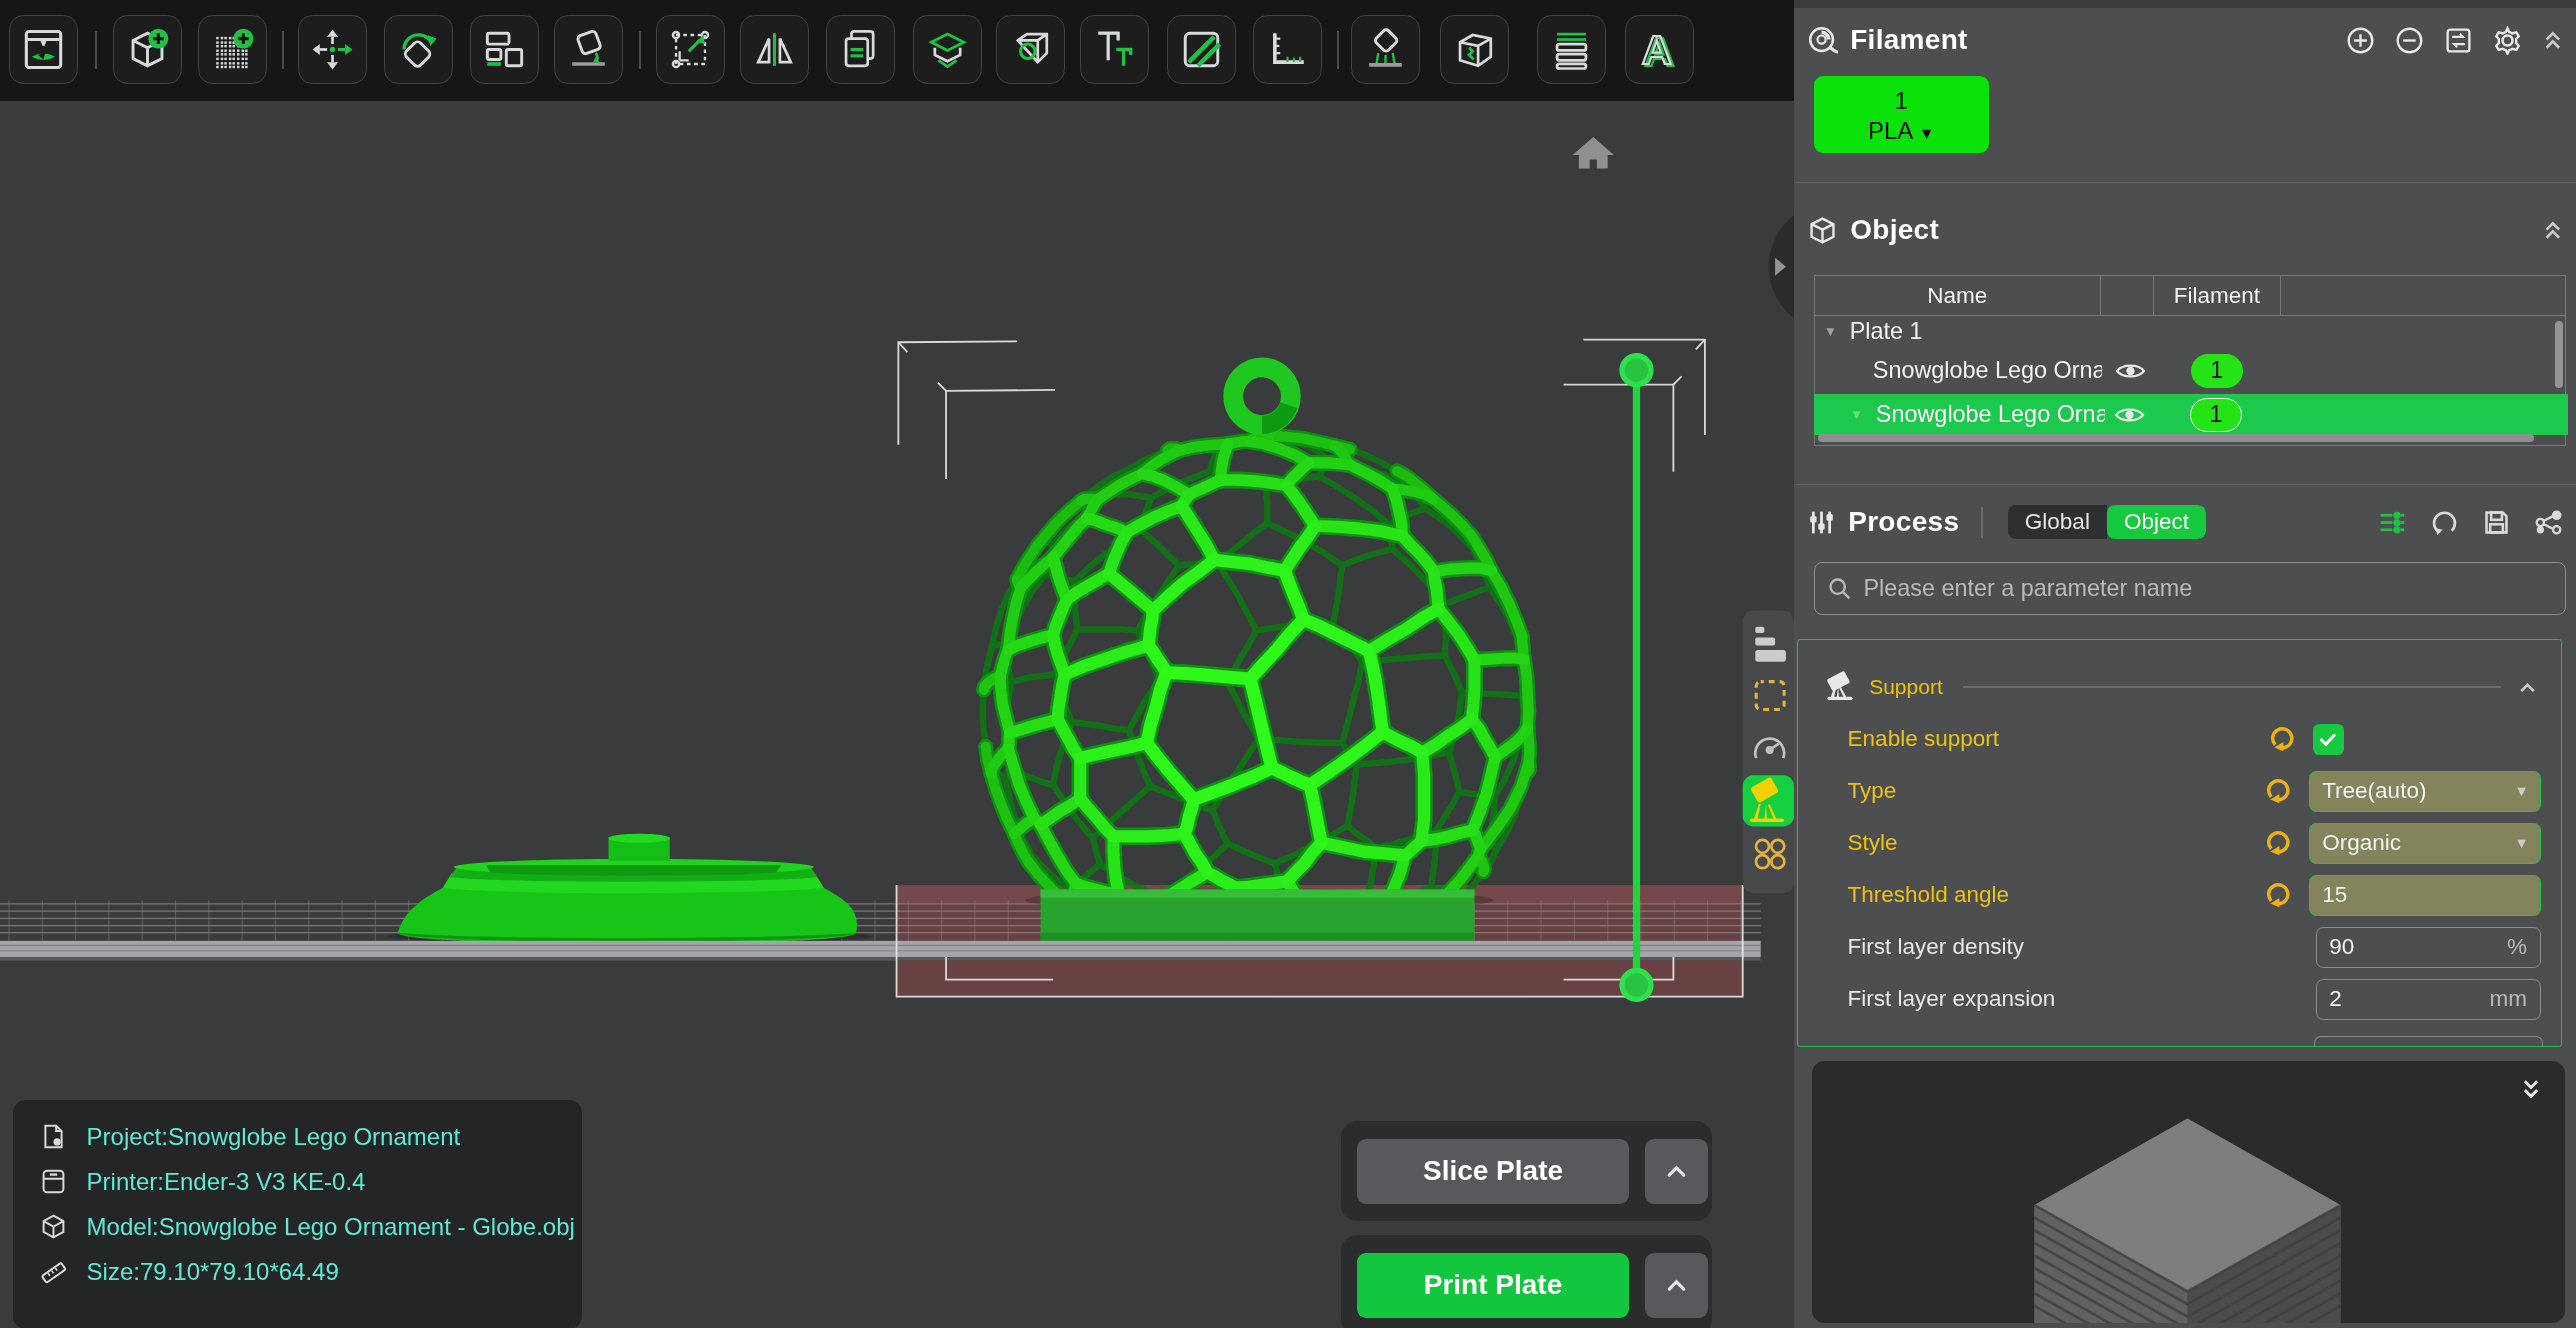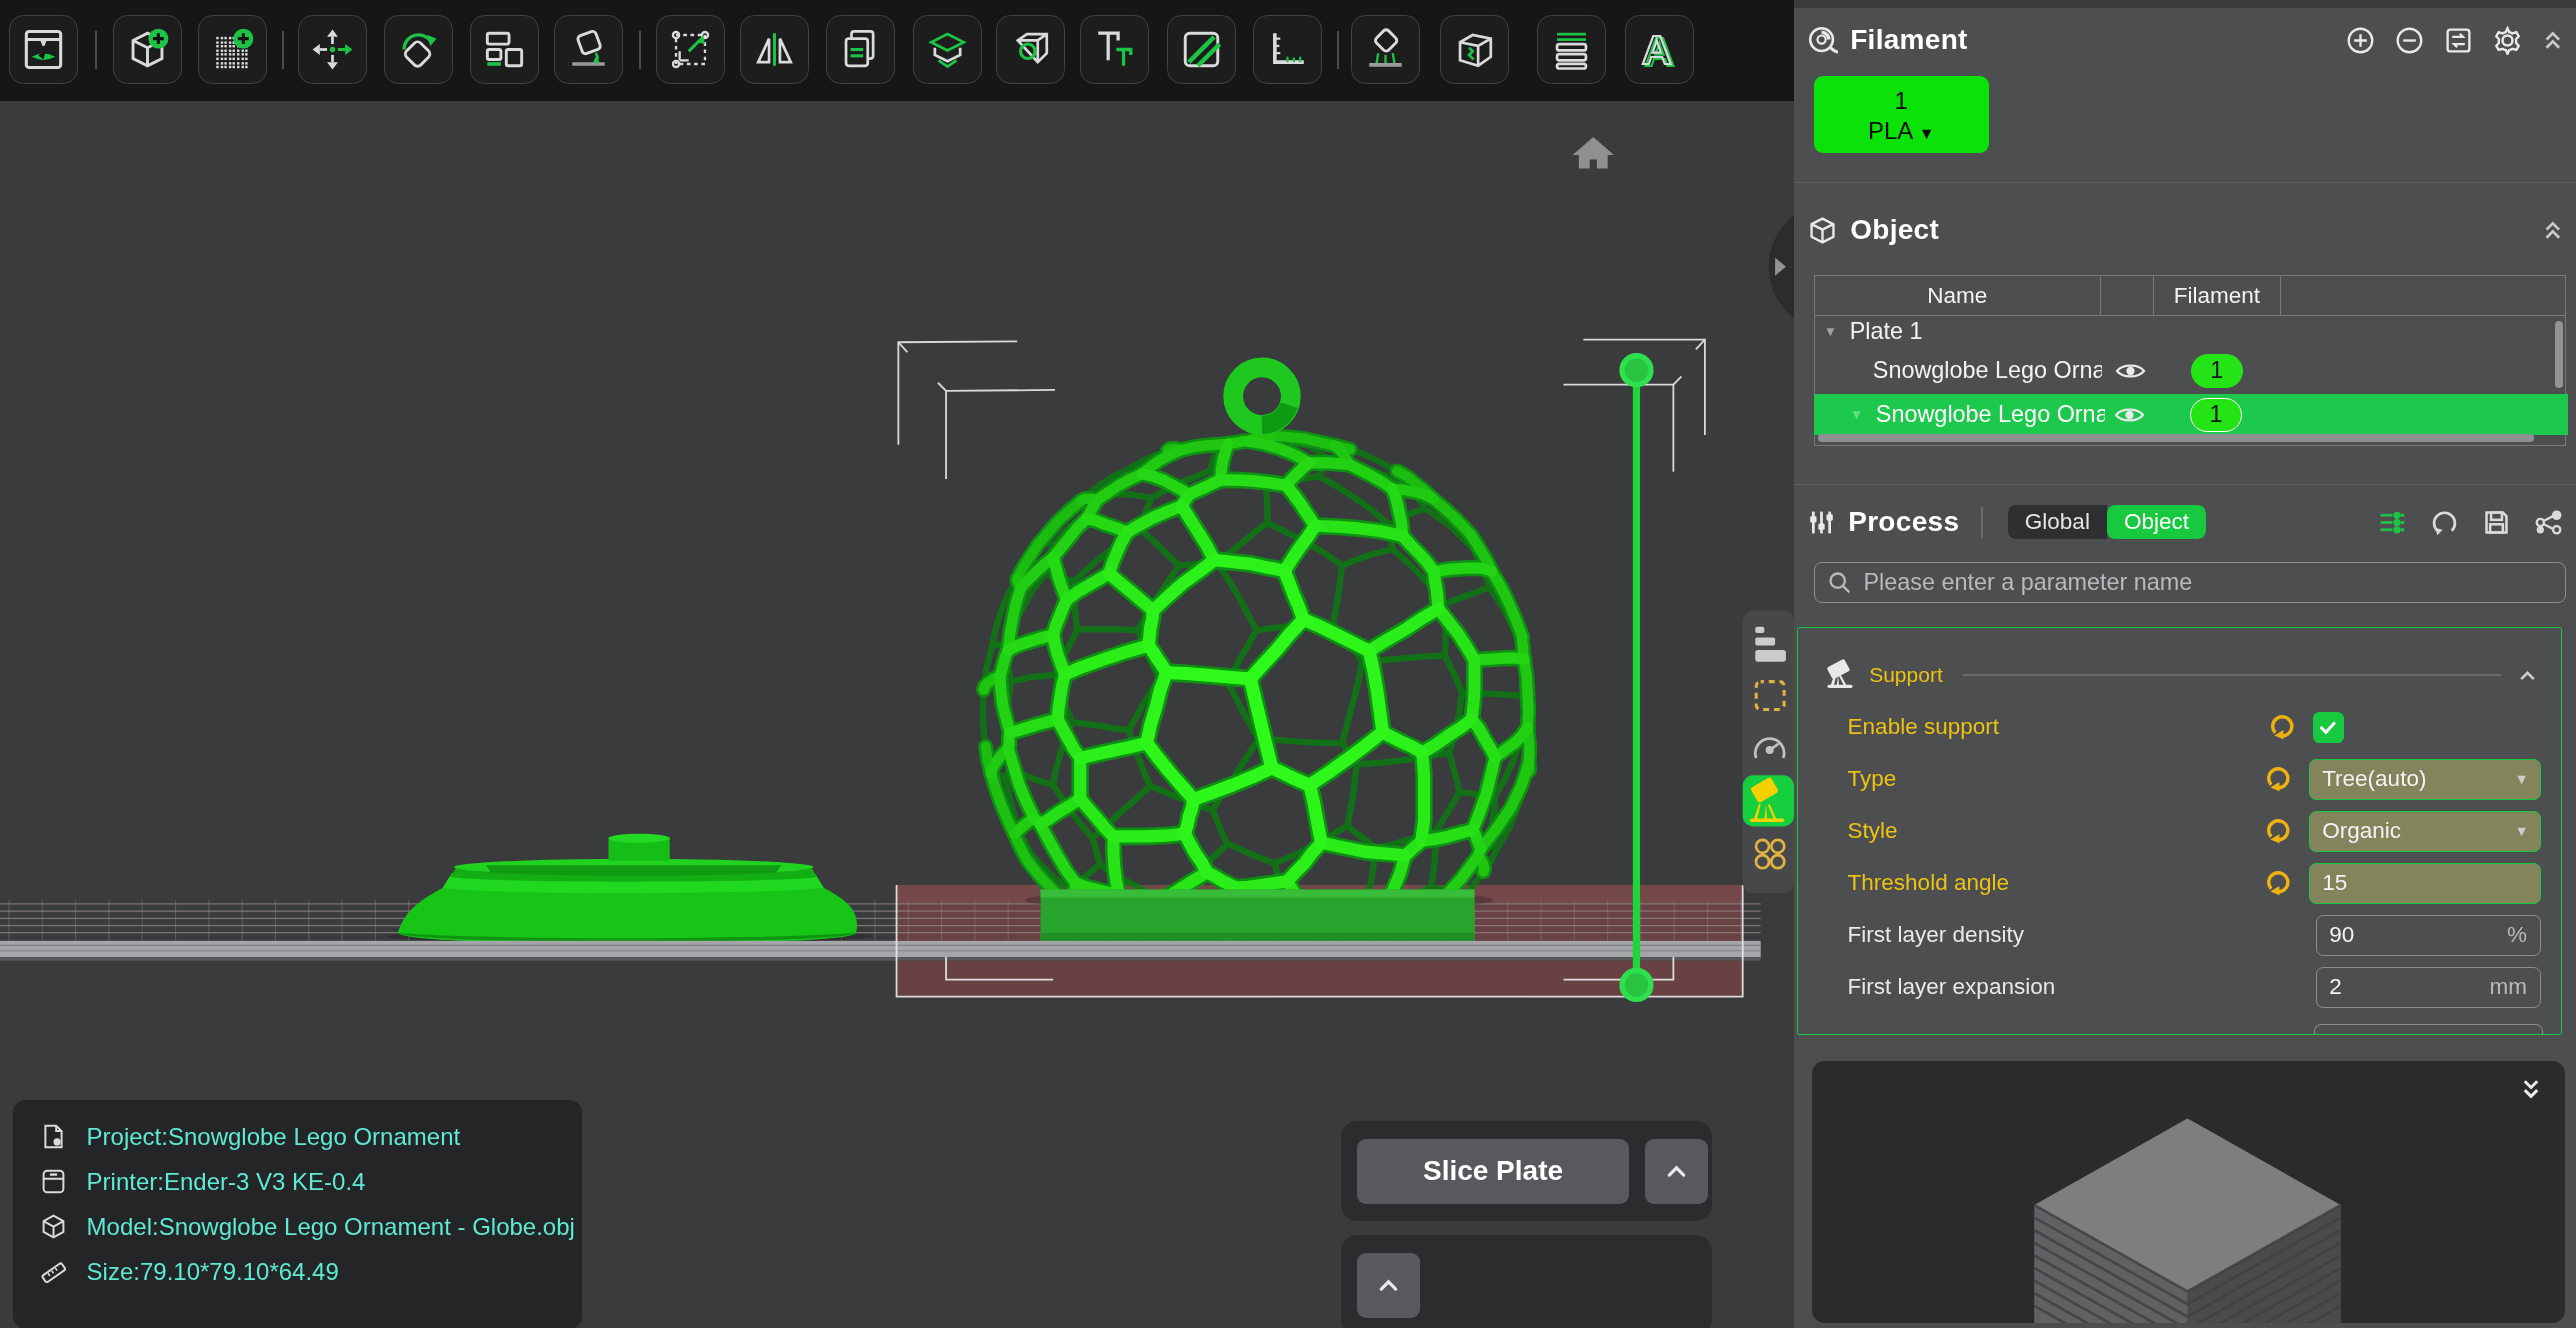--- a/index.html
+++ b/index.html
@@ -33,21 +33,21 @@
 .tname{white-space:nowrap;overflow:hidden;max-width:229px;display:inline-block}
 .eye{position:absolute;left:300px;top:50%;transform:translateY(-50%);display:flex}
 .pill{position:absolute;left:376px;top:50%;transform:translateY(-50%);width:52px;height:34px;background:#25e416;border-radius:17px;color:#111;font-size:23.4px;display:flex;align-items:center;justify-content:center}
 .pw{border:1.8px solid #fff}
 .hscroll{position:absolute;left:3.6px;bottom:2.7px;width:716px;height:8px;border-radius:4.5px;background:#8e8f91}
 .vscroll{position:absolute;right:1.8px;top:45px;width:8px;height:67px;border-radius:4.5px;background:#929395}
 .pdiv{width:1.8px;height:31px;background:#6a6b6d;margin-left:9px}
 #seg{display:flex;margin-left:12.6px;border-radius:8px;overflow:hidden;height:34px}
 .segoff{background:#2e2f31;color:#e4e5e6;font-size:22.5px;padding:0 17px;display:flex;align-items:center}
 .segon{background:#17c93f;color:#fff;font-size:22.5px;padding:0 17px;display:flex;align-items:center;border-radius:8px}
-#search{margin:23.4px 0 0 7.2px;width:752px;height:41px;border:1.8px solid #8d8e90;border-radius:8px;display:flex;align-items:center;gap:10.8px;padding-left:10.8px;color:#b9babc;font-size:23.4px}
+#search{margin:23.4px 0 0 7.2px;width:752px;height:53px;border:1.8px solid #8d8e90;border-radius:8px;display:flex;align-items:center;gap:10.8px;padding-left:10.8px;color:#b9babc;font-size:23.4px}
 #params{margin:23.4px 0 0 -10px;width:765px;height:408px;border:1.8px solid #17c93f;border-radius:2.7px;overflow:hidden;position:relative}
 .prow{display:flex;align-items:center;height:52px;padding:0 20px 0 50px}
 .plabel{color:#e8e9ea;font-size:22.5px}
 .yel{color:#edc211}
 .hline{flex:1;height:1.8px;background:#6a6b6d;margin-left:20px}
 .reset{margin-left:auto}
 .chk{width:31px;height:31px;background:#17c93f;border-radius:6.3px;margin-left:14.4px;display:flex;align-items:center;justify-content:center}
 .drop{margin-left:14.4px;width:232px;height:41px;border:1.8px solid #17c93f;border-radius:7.2px;background:#84845c;color:#f2f3f4;font-size:22.5px;display:flex;align-items:center;padding:0 12.6px;position:relative}
 .drop.plain{margin-left:auto;border-color:#8d8e90;background:transparent;width:225px}
 .dcar{position:absolute;right:10.8px;color:#cbccce;font-size:14.4px}
@@ -841,20 +841,21 @@
 </div>
 <div class="bgrp" style="left:1341px;top:1121px">
       <div class="bmain grey">Slice Plate</div>
       <div class="bup">
         <svg width="27" height="27" viewBox="0 0 30 30">
           <path d="M7 19 L15 11 L23 19" fill="none" stroke="#e8e9ea" stroke-width="3.6" stroke-linecap="round"></path>
         </svg>
       </div>
     </div>
 <div class="bgrp" style="left:1341px;top:1235px">
+      <div class="bmain green">Print Plate</div>
       <div class="bup">
         <svg width="27" height="27" viewBox="0 0 30 30">
           <path d="M7 19 L15 11 L23 19" fill="none" stroke="#e8e9ea" stroke-width="3.6" stroke-linecap="round"></path>
         </svg>
       </div>
     </div>
 <div id="rpanel">
 <div class="sect" style="height:175px">
  <div class="shead" style="padding-top:16px">
   <svg width="31" height="31" viewBox="0 0 34 34">

